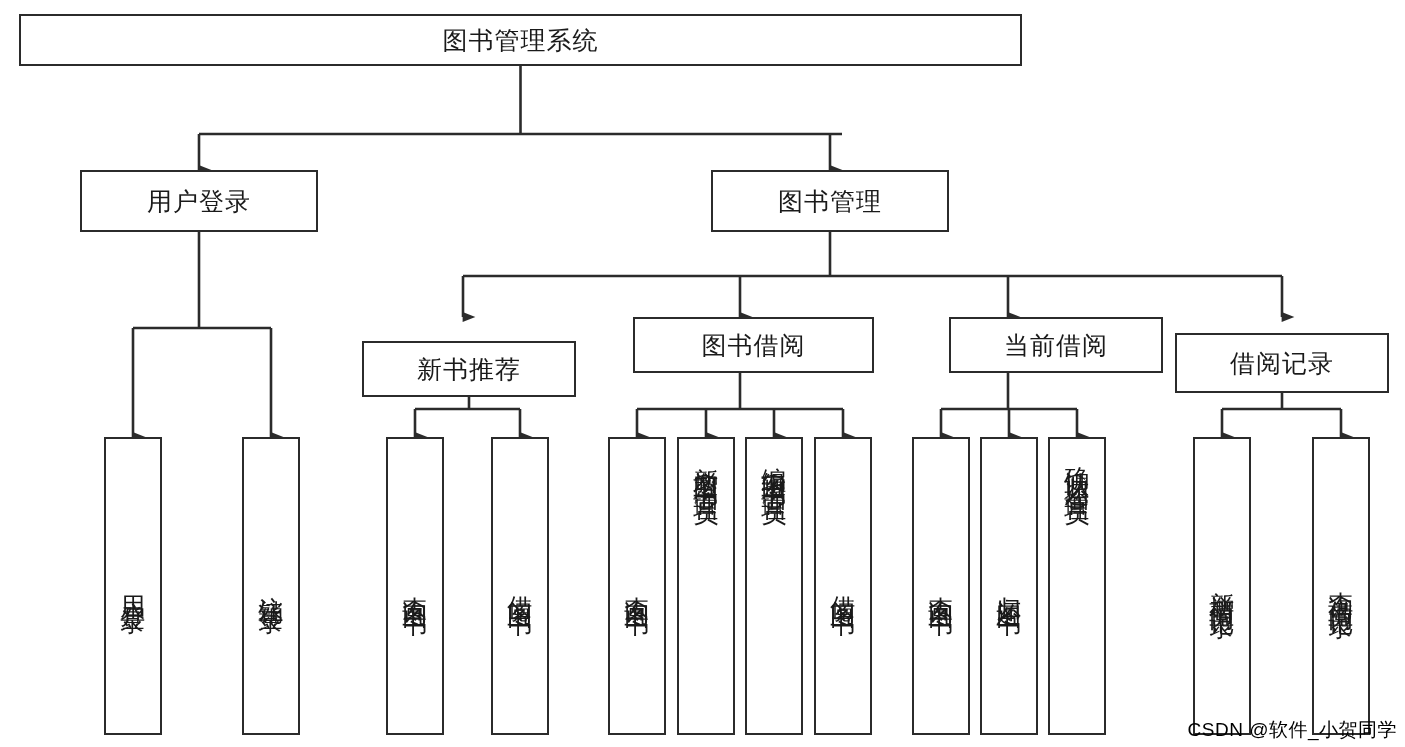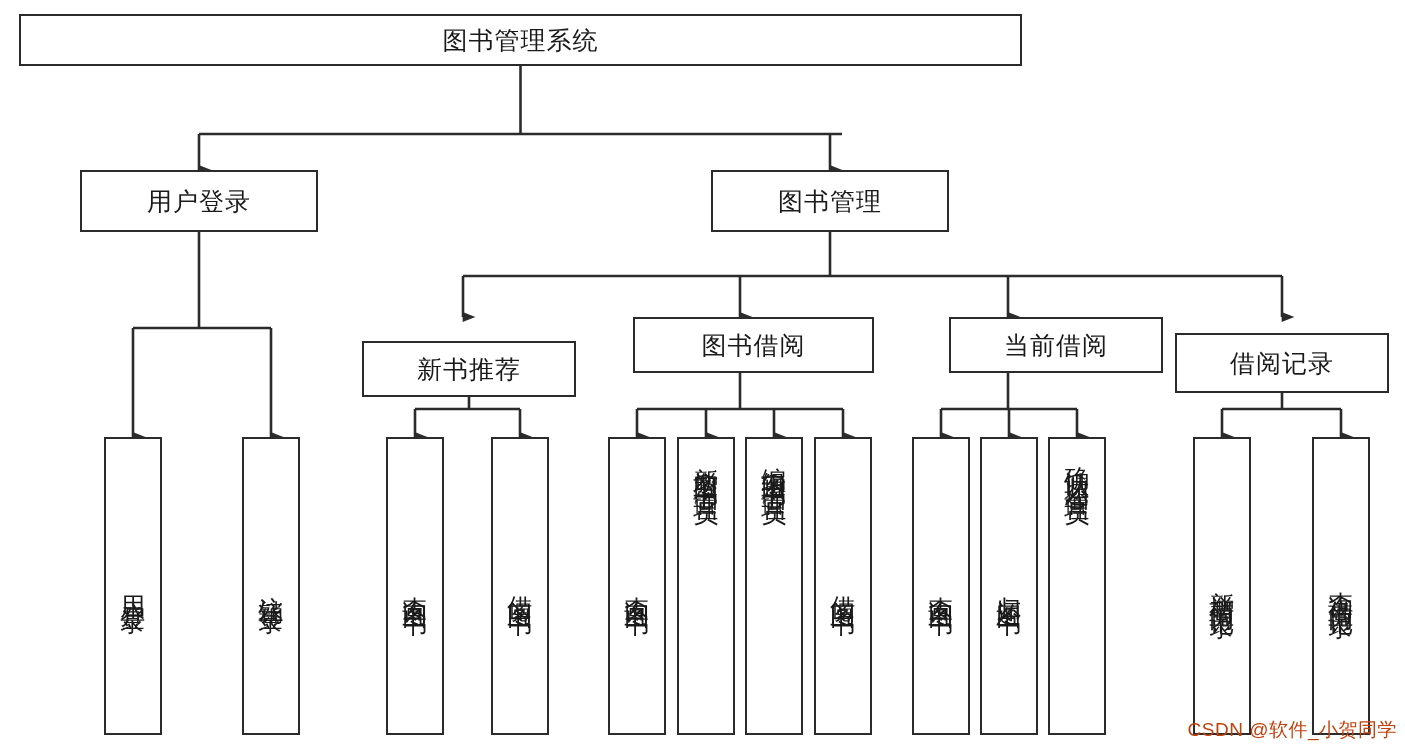--- a/index.html
+++ b/index.html
@@ -59,21 +59,21 @@
     margin-top: 88px;
   }
   .node.vertical.top .label {
     margin-top: 4px;
   }
   .watermark {
     position: absolute;
     right: 8px;
     bottom: 4px;
     font-size: 19px;
-    color: #c2410c;
+    color: #000000;
     white-space: nowrap;
     letter-spacing: 0.5px;
   }
 </style>
 </head>
 <body>
 
 <div id="canvas">
 
   <svg class="wires" viewBox="0 0 1405 747">

